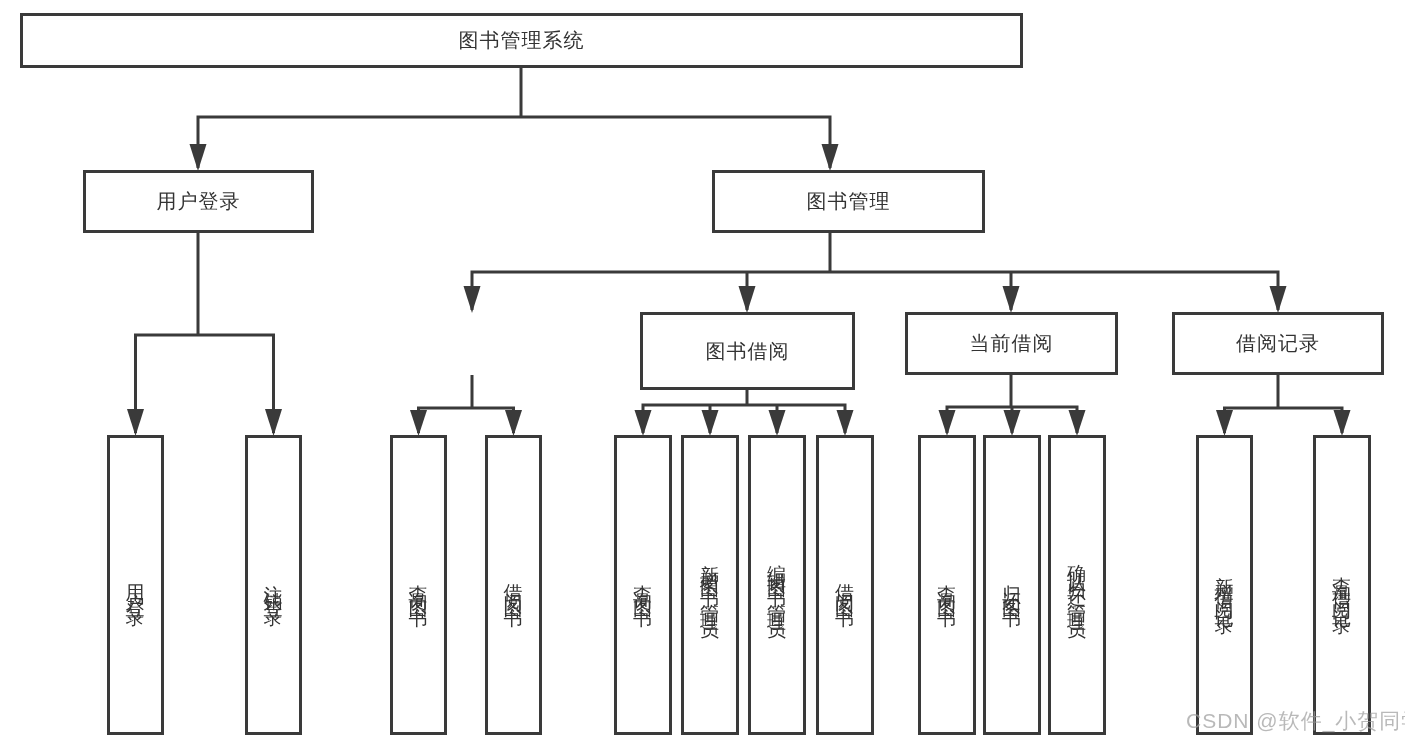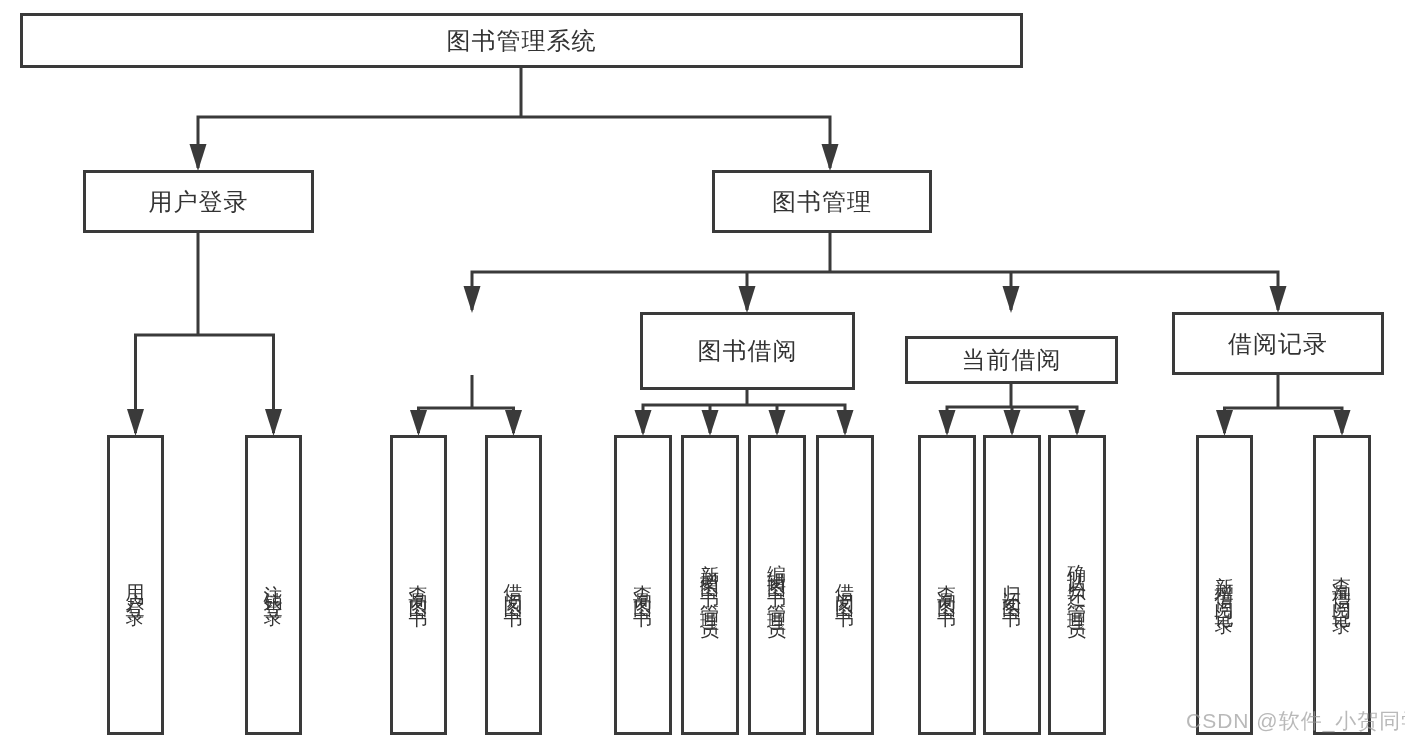--- a/index.html
+++ b/index.html
@@ -4,21 +4,21 @@
 <style>
   html,body{margin:0;padding:0;background:#ffffff;}
   .canvas{
     position:relative;width:1405px;height:747px;background:#ffffff;
     font-family:"Liberation Sans","DejaVu Sans",sans-serif;overflow:hidden;
   }
   .wires{position:absolute;left:0;top:0;width:1405px;height:747px;}
   .hbox{
     position:absolute;box-sizing:border-box;border:3px solid #3a3a3a;background:#ffffff;
     display:flex;align-items:center;justify-content:center;
-    font-size:24px;color:#333333;letter-spacing:1px;white-space:nowrap;
+    font-size:20px;color:#333333;letter-spacing:1px;white-space:nowrap;
   }
   .vbox{
     position:absolute;box-sizing:border-box;border:3px solid #3a3a3a;background:#ffffff;
     top:435px;width:58px;height:300px;
     display:flex;align-items:center;justify-content:center;
     writing-mode:vertical-rl;text-orientation:mixed;
     font-size:19px;color:#333333;letter-spacing:8px;line-height:1;
   }
   .watermark{
     position:absolute;left:1186px;top:707px;z-index:5;
@@ -80,24 +80,24 @@
       <polygon points="1003.5,410 1020.5,410 1012,436"></polygon>
       <polygon points="1068.5,410 1085.5,410 1077,436"></polygon>
       <polygon points="1216,410 1233,410 1224.5,436"></polygon>
       <polygon points="1333.5,410 1350.5,410 1342,436"></polygon>
     </g>
   </svg>
 
   <div class="hbox" style="left:20px;top:13px;width:1003px;height:55px;">图书管理系统</div>
 
   <div class="hbox" style="left:83px;top:170px;width:231px;height:63px;">用户登录</div>
-  <div class="hbox" style="left:712px;top:170px;width:220px;height:63px;">图书管理</div>
+  <div class="hbox" style="left:712px;top:170px;width:273px;height:63px;">图书管理</div>
 
   <div class="hbox" style="left:640px;top:312px;width:215px;height:78px;">图书借阅</div>
-  <div class="hbox" style="left:905px;top:312px;width:213px;height:48px;margin-top:24px;">当前借阅</div>
+  <div class="hbox" style="left:905px;top:312px;width:213px;height:63px;">当前借阅</div>
   <div class="hbox" style="left:1172px;top:312px;width:212px;height:63px;">借阅记录</div>
 
   <div class="vbox" style="left:107px;width:57px;">用户登录</div>
   <div class="vbox" style="left:245px;width:57px;">注销登录</div>
 
   <div class="vbox" style="left:390px;width:57px;">查询图书</div>
   <div class="vbox" style="left:485px;width:57px;">借阅图书</div>
 
   <div class="vbox" style="left:614px;">查询图书</div>
   <div class="vbox" style="left:681px;">新增图书（管理员）</div>

